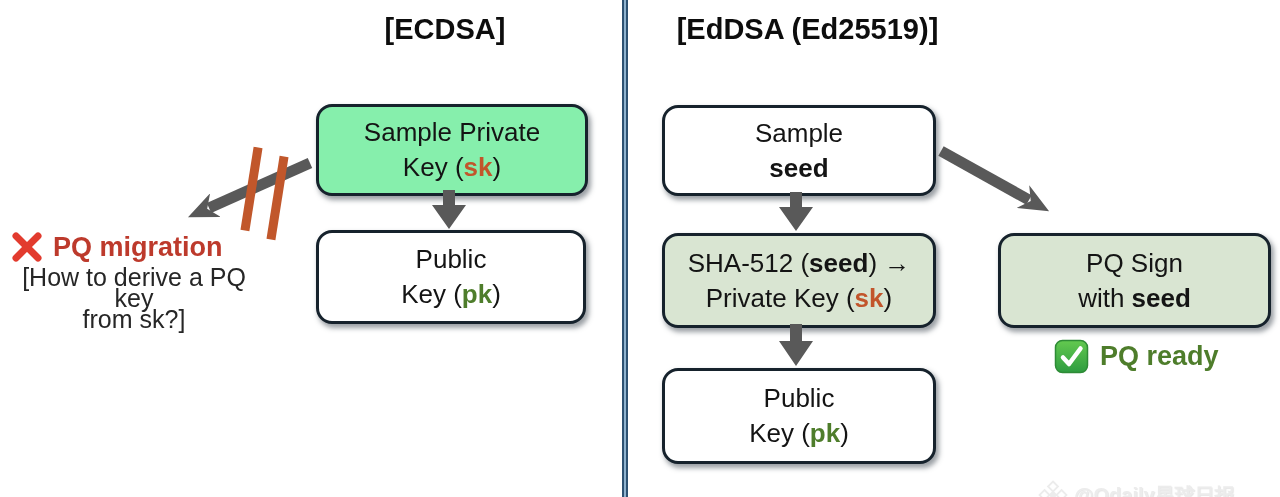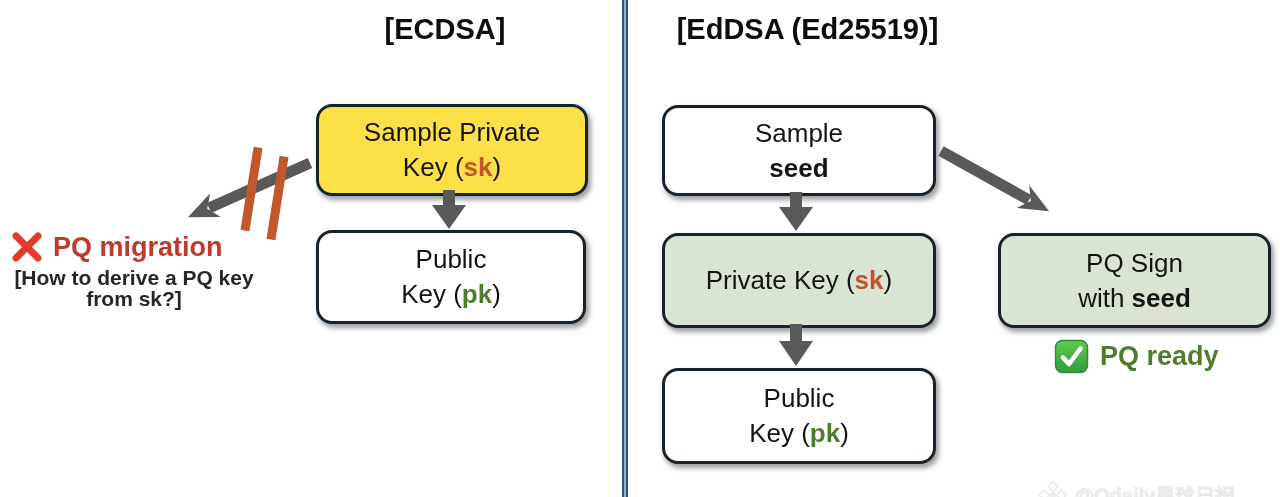--- a/index.html
+++ b/index.html
@@ -5,30 +5,30 @@
   html,body{margin:0;padding:0;background:#fff;}
   .stage{position:relative;width:1280px;height:497px;background:#ffffff;overflow:hidden;
          font-family:"Liberation Sans","DejaVu Sans",sans-serif;color:#141414;}
   .divider{position:absolute;left:622px;top:0;width:6px;height:497px;
            background:linear-gradient(90deg,#2d5273 0 2px,#8fb3cf 2px 4px,#2d5273 4px 6px);}
   .title{position:absolute;font-weight:700;font-size:29px;color:#0d0d0d;text-align:center;white-space:nowrap;}
   .box{position:absolute;border:3px solid #16222c;border-radius:16px;background:#fff;
        display:flex;flex-direction:column;justify-content:center;align-items:center;
        box-shadow:2.5px 3.5px 5px rgba(55,65,75,.5);
        font-size:26px;line-height:35px;text-align:center;color:#141414;}
-  .box.pink{background:#fde047;}
+  .box.pink{background:#86efac;}
   .box.green{background:#d9e5d2;}
   .bold{font-weight:700;margin-top:12px;}
   .hl-sk{color:#c2552b;font-weight:700;}
   .hl-pk{color:#4e7d2b;font-weight:700;}
   .arrow{position:absolute;}
   .badge-row{position:absolute;display:flex;align-items:center;}
   .x-label{font-size:27px;font-weight:700;color:#bd3a2c;margin-left:9px;white-space:nowrap;}
   .ready-label{font-size:27px;font-weight:700;color:#4e7d2b;margin-left:11px;white-space:nowrap;}
-  .note{position:absolute;font-size:21px;font-weight:700;color:#262626;text-align:center;line-height:21px;}
+  .note{position:absolute;font-size:25px;font-weight:400;color:#262626;text-align:center;line-height:21px;}
   .watermark{position:absolute;left:1038px;top:480px;display:flex;align-items:center;
              color:#ececec;font-size:20px;font-weight:700;white-space:nowrap;
              text-shadow:1px 1px 1px rgba(0,0,0,0.10);}
   .watermark svg{margin-right:6px;}
 </style>
 </head>
 <body>
 
 <div class="stage">
 
@@ -91,20 +91,23 @@
       <span class="bold">seed</span>
     </div>
   </div>
 
   <svg class="arrow" style="left:778px;top:192px;" width="36" height="39" viewBox="0 0 36 39">
     <polygon points="12,0 24,0 24,15 35,15 18,39 1,15 12,15" fill="#595959"></polygon>
   </svg>
 
   <div class="box green" style="left:662px;top:233px;width:268px;height:89px;">
     <div>
+      <span>SHA-512 (</span><span class="bold">seed</span><span>)</span><span class="bold"> →</span>
+    </div>
+    <div>
       <span>Private Key (</span><span class="hl-sk">sk</span><span>)</span>
     </div>
   </div>
 
   <svg class="arrow" style="left:778px;top:324px;" width="36" height="42" viewBox="0 0 36 42">
     <polygon points="12,0 24,0 24,17 35,17 18,42 1,17 12,17" fill="#595959"></polygon>
   </svg>
 
   <div class="box" style="left:662px;top:368px;width:268px;height:90px;">
     <div>

